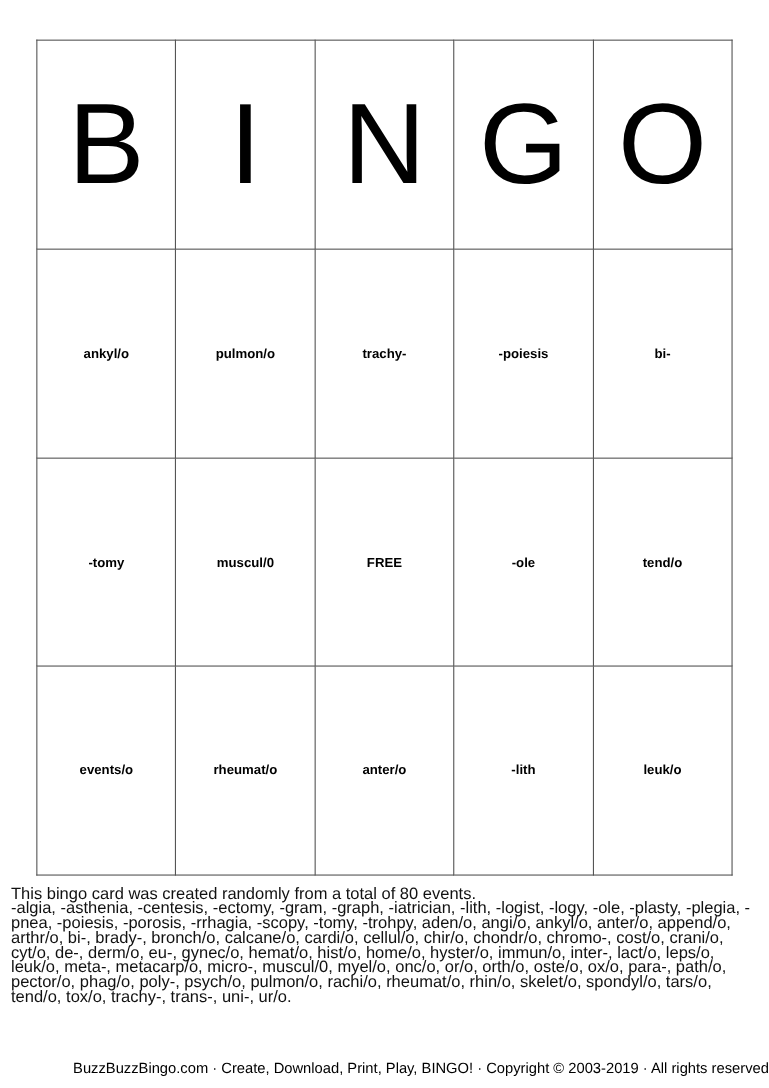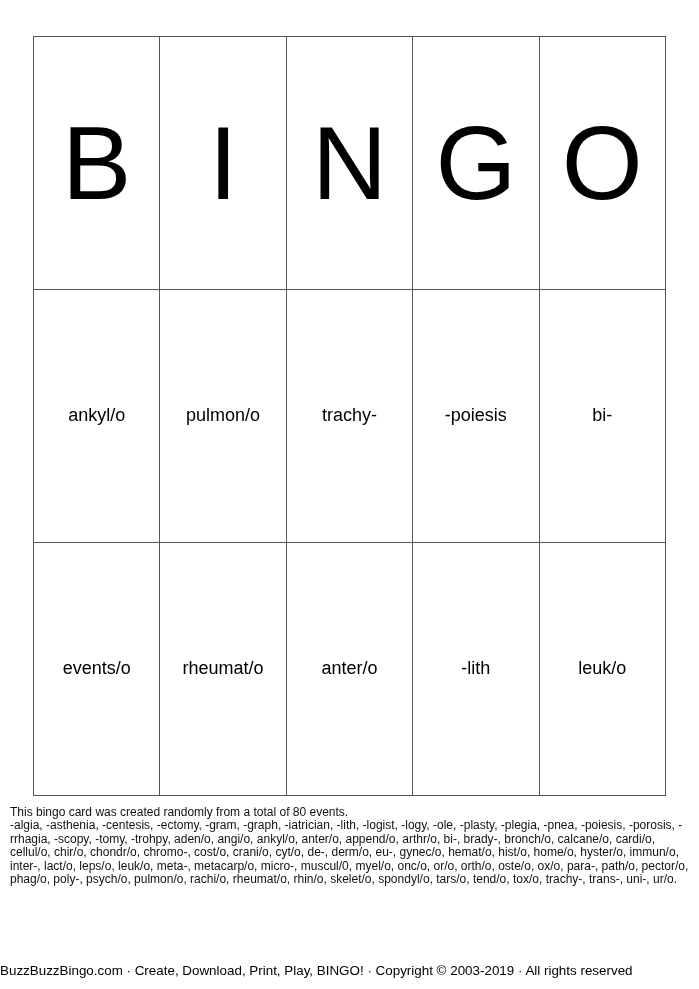--- a/index.html
+++ b/index.html
@@ -31,41 +31,42 @@
       padding: 0;
       height: 126px;
       overflow: hidden;
     }
     .card .header-cell {
       font-size: 104px;
       line-height: 1;
       font-weight: normal;
     }
     .card .word-cell {
-      font-size: 18px;
+      font-size: 12px;
       line-height: 1.2;
+      font-weight: bold;
     }
     .note {
       position: absolute;
       left: 10px;
       top: 806px;
       width: 680px;
-      font-size: 12px;
+      font-size: 15px;
       line-height: 13.4px;
       color: #111111;
     }
     .note p {
       margin: 0;
     }
     .footer {
       position: absolute;
       left: 0;
       top: 963px;
       width: 699px;
-      text-align: left;
+      text-align: right;
       font-size: 13.4px;
       color: #000000;
     }
   </style>
 </head>
 <body>
 
 <table class="card">
   <tbody>
       <tr>
@@ -76,20 +77,27 @@
     <td class="header-cell">O</td>
   </tr>
   <tr>
     <td class="word-cell">ankyl/o</td>
     <td class="word-cell">pulmon/o</td>
     <td class="word-cell">trachy-</td>
     <td class="word-cell">-poiesis</td>
     <td class="word-cell">bi-</td>
   </tr>
   <tr>
+    <td class="word-cell">-tomy</td>
+    <td class="word-cell">muscul/0</td>
+    <td class="word-cell">FREE</td>
+    <td class="word-cell">-ole</td>
+    <td class="word-cell">tend/o</td>
+  </tr>
+  <tr>
     <td class="word-cell">events/o</td>
     <td class="word-cell">rheumat/o</td>
     <td class="word-cell">anter/o</td>
     <td class="word-cell">-lith</td>
     <td class="word-cell">leuk/o</td>
   </tr>
 </tbody>
   </table>
 
 <div class="note">

